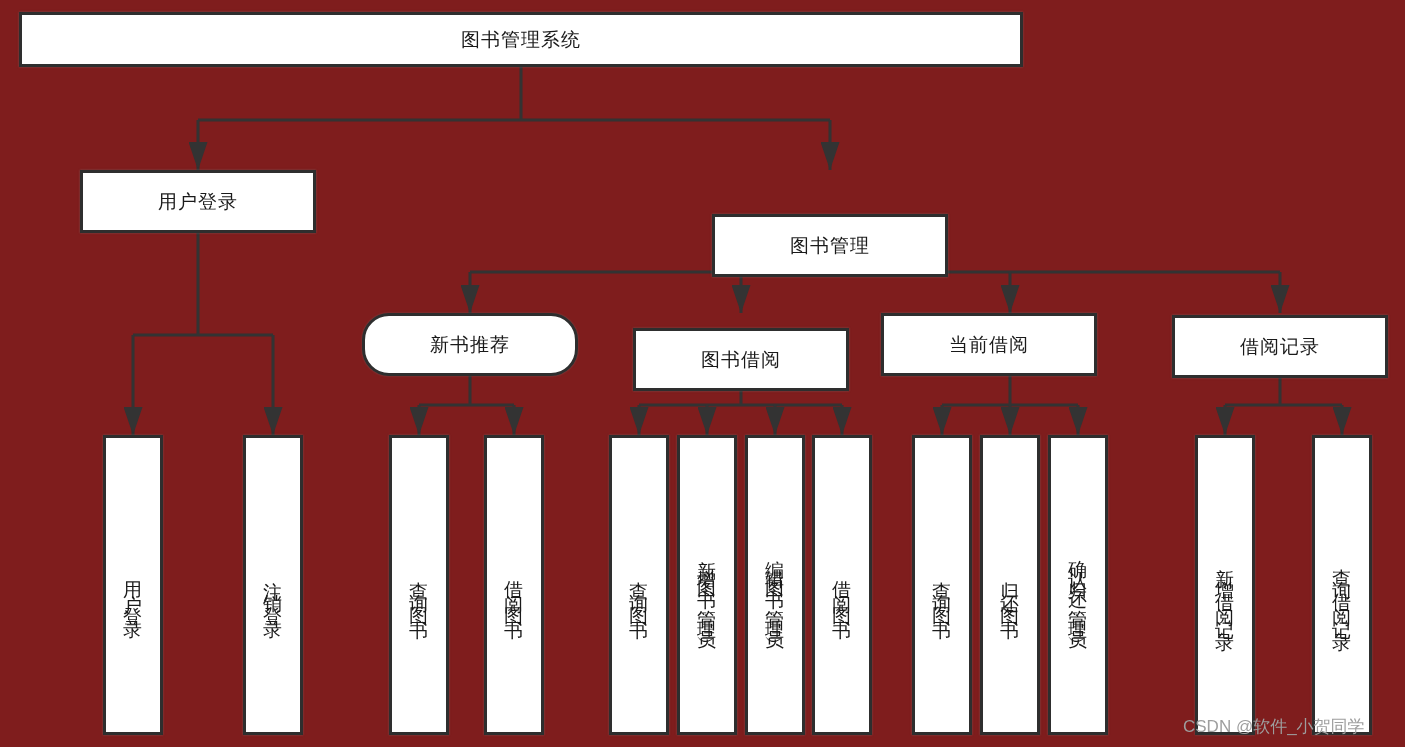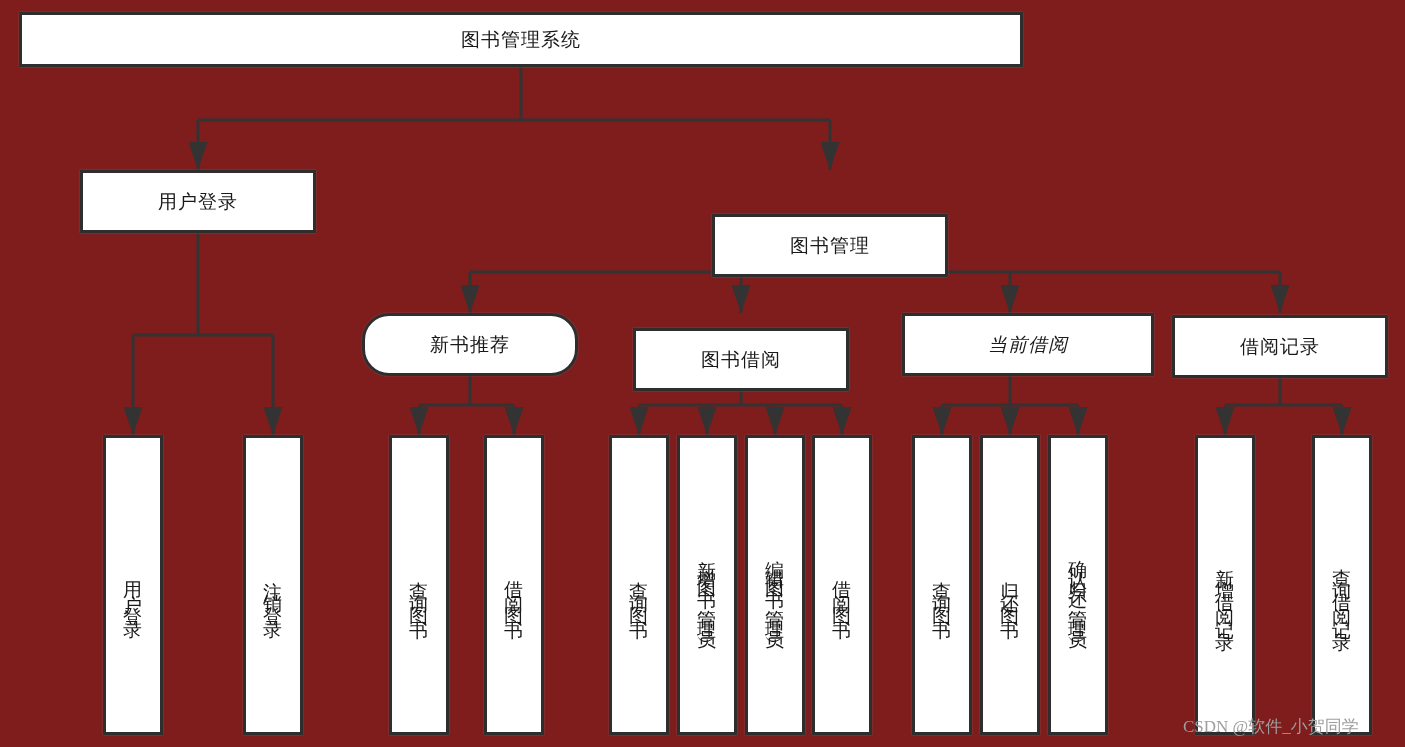--- a/index.html
+++ b/index.html
@@ -15,38 +15,38 @@
     background:#ffffff; border:3px solid #2e2e2e;
     display:flex; align-items:center; justify-content:center;
     box-shadow:0 0 2px rgba(120,120,120,0.55);
   }
   .hnode { height:63px; font-size:19px; letter-spacing:1px; }
   #n-root  { left:19px;  top:12px;  width:1004px; height:55px; }
   #n-login { left:80px;  top:170px; width:236px; }
   #n-mgmt  { left:712px; top:170px; width:236px;margin-top:44px; }
   #n-rec   { left:362px; top:313px; width:216px;border-radius:27px; }
   #n-bor   { left:633px; top:328px; width:216px; }
-  #n-cur   { left:902px; top:313px; width:252px;font-style:italic; }
+  #n-cur   { left:881px; top:313px; width:216px; }
   #n-log   { left:1172px; top:315px; width:216px; }
   .vnode { top:435px; width:60px; height:300px; }
   #l-login { left:103px; }  #l-logout { left:243px; }
   #l-q1 { left:389px; }     #l-b1 { left:484px; }
   #l-q2 { left:609px; }     #l-add { left:677px; }
   #l-edit { left:745px; }   #l-b2 { left:812px; }
   #l-q3 { left:912px; }     #l-ret { left:980px; }
   #l-conf { left:1048px; }  #l-addrec { left:1195px; }
   #l-qrec { left:1312px; }
   .vtext {
     writing-mode:vertical-rl; text-orientation:mixed;
     font-size:19px; letter-spacing:13px; margin-top:13px; line-height:1;
   }
   .vtext.tight { letter-spacing:10px; margin-top:10px; }
   #watermark {
     position:absolute; left:1183px; top:715px; z-index:5;
-    font-size:17px; color:#9e9e9e; white-space:nowrap;font-family:Liberation Serif, serif;
+    font-size:17px; color:#9e9e9e; white-space:nowrap;
   }
 </style>
 </head>
 <body>
 
 <div id="stage">
 
   <svg id="edges" width="1405" height="747" viewBox="0 0 1405 747">
     <defs>
       <marker id="arrow" markerUnits="userSpaceOnUse" markerWidth="28" markerHeight="19" viewBox="0 0 28 19" refX="28" refY="9.5" orient="auto">

